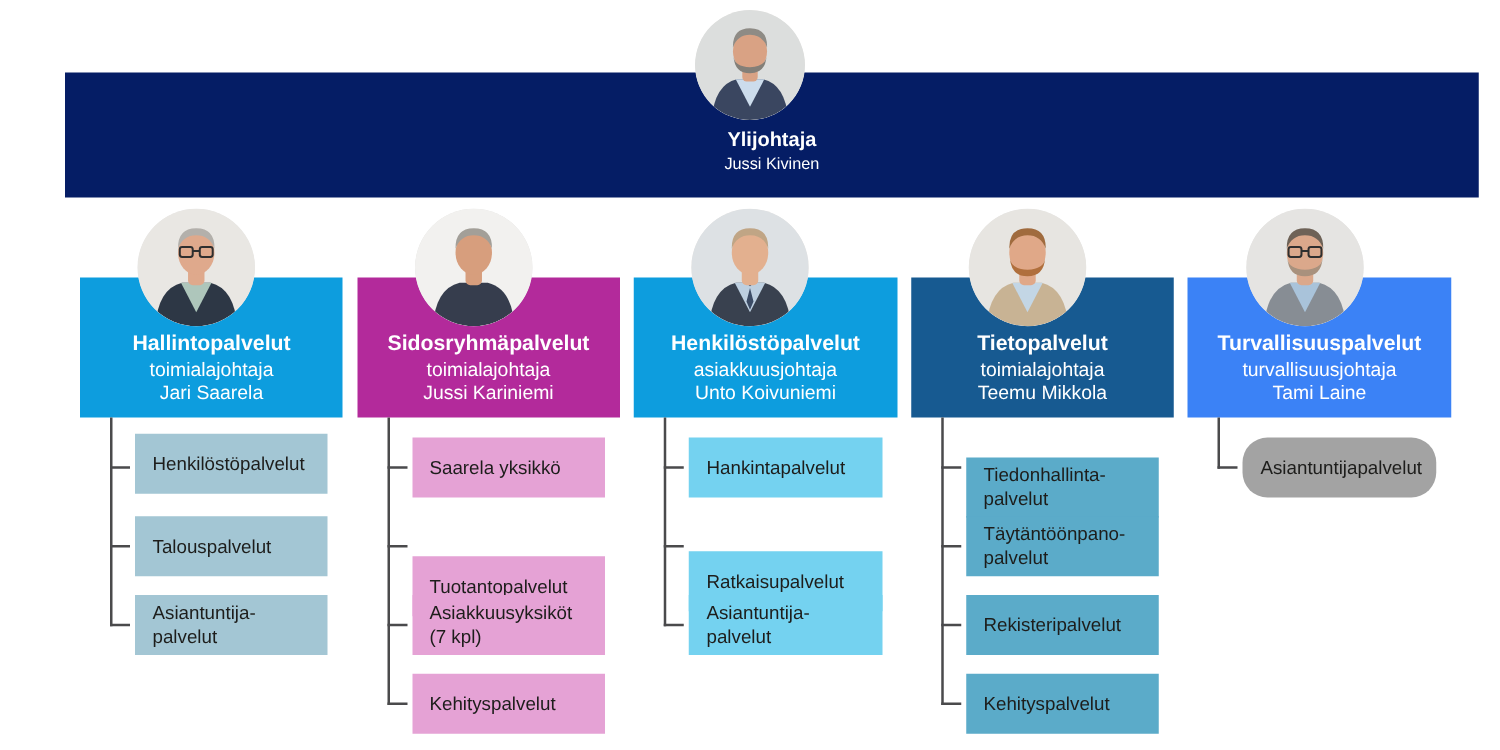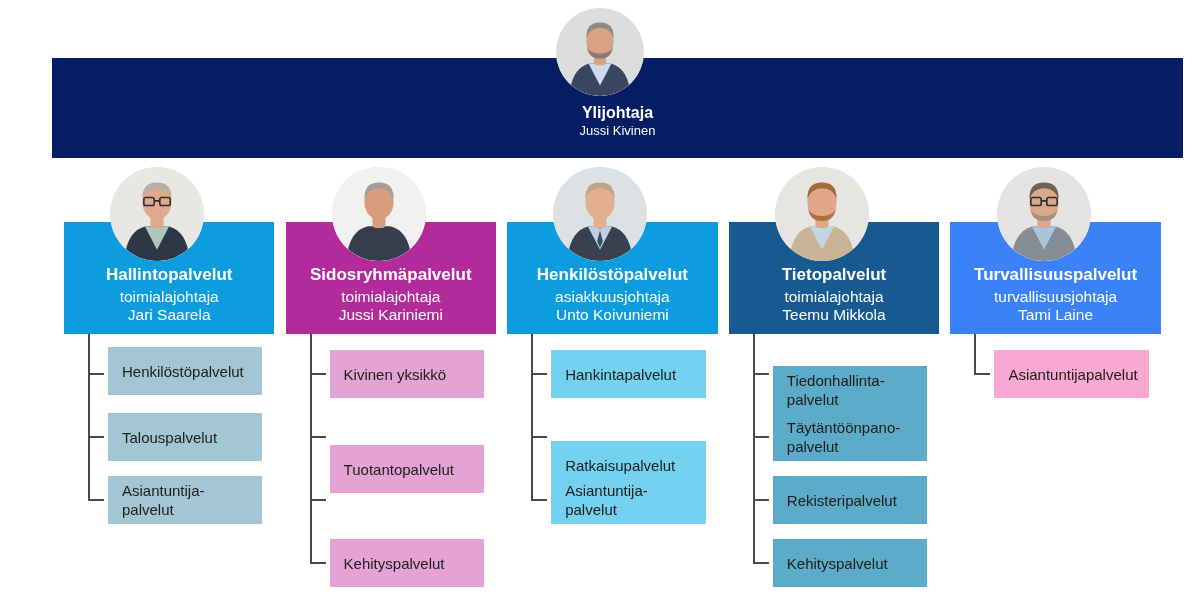--- a/index.html
+++ b/index.html
@@ -111,24 +111,26 @@
               <rect width="100" height="100" fill="#f2f1ef"></rect>
               <path d="M15 102 Q17 68 38 63 L62 63 Q83 68 85 102 Z" fill="#363d4d"></path>
               <rect x="43" y="50" width="14" height="15" rx="4" fill="#d79e7d"></rect>
               <ellipse cx="50" cy="37.5" rx="15.5" ry="18.5" fill="#d79e7d"></ellipse>
               <path d="M34.5 34 Q34 16.5 50 16.5 Q66 16.5 65.5 34 Q61.5 22.5 50 22.5 Q38.5 22.5 34.5 34 Z" fill="#a39f98"></path>
             </g>
           </svg>
         </div>
   <div class="vline" style="top: 167px; height: 230px; background: rgb(74, 74, 76);"></div>
         <div class="stub" style="top: 206px; background: rgb(74, 74, 76);"></div>
-        <div class="child-box" style="top: 183px; background: rgb(229, 162, 213); color: rgb(29, 29, 27);">Kivinen yksikkö</div>
+        <div class="child-box" style="top: 183px; background: rgb(229, 162, 213); color: rgb(29, 29, 27);">Saarela yksikkö</div>
         <div class="stub" style="top: 269px; background: rgb(74, 74, 76);"></div>
         <div class="child-box" style="top: 246px; background: rgb(229, 162, 213); color: rgb(29, 29, 27); margin-top: 32px;">Tuotantopalvelut</div>
         <div class="stub" style="top: 332px; background: rgb(74, 74, 76);"></div>
+        <div class="child-box" style="top: 309px; background: rgb(229, 162, 213); color: rgb(29, 29, 27);">Asiakkuusyksiköt
+(7 kpl)</div>
         <div class="stub" style="top: 395px; background: rgb(74, 74, 76);"></div>
         <div class="child-box" style="top: 372px; background: rgb(229, 162, 213); color: rgb(29, 29, 27);">Kehityspalvelut</div>
       </div>
       <div class="dept" style="left: 495.2px;">
     <div class="dept-box" style="background: rgb(13, 157, 222);">
       <div class="dept-title">Henkilöstöpalvelut</div>
       <div class="dept-role">asiakkuusjohtaja</div>
       <div class="dept-person">Unto Koivuniemi</div>
     </div>
     <div class="avatar dept-avatar">
@@ -218,16 +220,16 @@
               <g fill="none" stroke="#2f2f2f" stroke-width="1.7">
                 <rect x="36" y="32.5" width="11" height="8.5" rx="2"></rect>
                 <rect x="53" y="32.5" width="11" height="8.5" rx="2"></rect>
                 <path d="M47 36 H53"></path>
               </g>
             </g>
           </svg>
         </div>
   <div class="vline" style="top: 167px; height: 41px; background: rgb(74, 74, 76);"></div>
         <div class="stub" style="top: 206px; background: rgb(74, 74, 76);"></div>
-        <div class="child-box" style="top: 183px; background: #f9a8d4; color: rgb(29, 29, 27);">Asiantuntijapalvelut</div>
+        <div class="child-box" style="top: 183px; background: #a3a3a3; color: rgb(29, 29, 27); border-radius: 20px;">Asiantuntijapalvelut</div>
       </div>
     </div>
 </div>
 
 </body></html>

